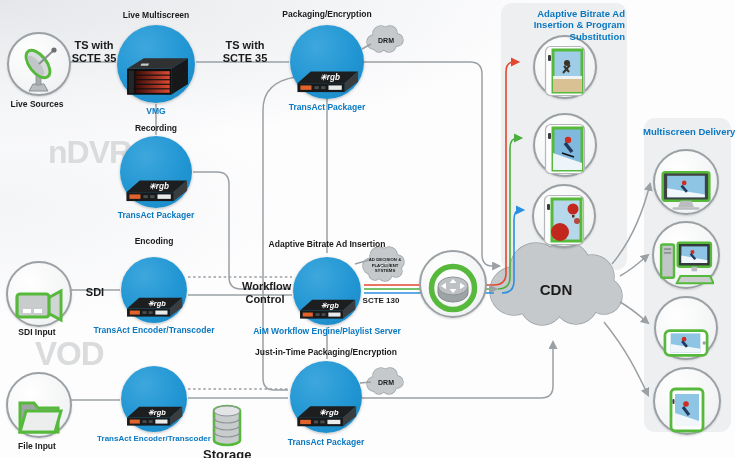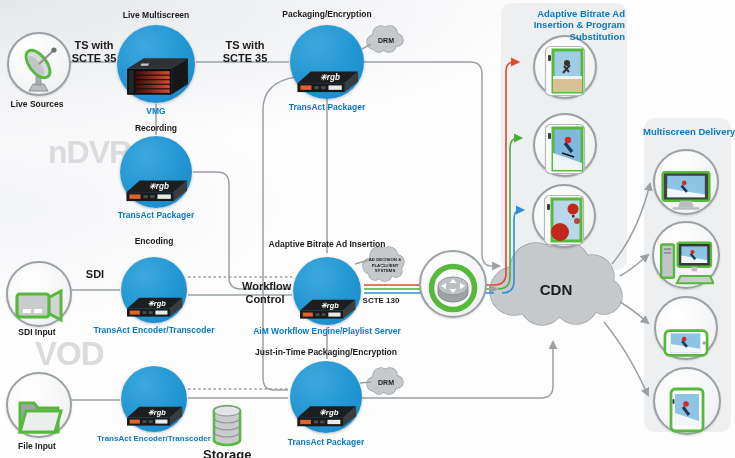--- a/index.html
+++ b/index.html
@@ -348,21 +348,21 @@
         <polygon points="28,19 24.5,23 31.5,23"></polygon>
         <polygon points="28,33 24.5,29 31.5,29"></polygon>
         <polygon points="16,26 21,22.8 21,29.2"></polygon>
         <polygon points="40,26 35,22.8 35,29.2"></polygon>
       </g>
     </svg>
   </div>
 
   <div class="linklabel" style="left:71px;top:39px;width:46px;">TS with SCTE 35</div>
   <div class="linklabel" style="left:222px;top:39px;width:46px;">TS with SCTE 35</div>
-  <div class="linklabel" style="left:78px;top:268px;width:34px;">SDI</div>
+  <div class="linklabel" style="left:78px;top:286px;width:34px;">SDI</div>
   <div class="linklabel" style="left:242px;top:280px;width:46px;">Workflow Control</div>
   <div class="linklabel" style="left:356px;top:296px;width:50px;font-size:8px;">SCTE 130</div>
 
   <div class="node white" style="left:533px;top:35px;width:60px;height:60px;">
     <svg width="42" height="52" viewBox="0 0 42 52">
       <rect x="1.5" y="1.5" width="39" height="49" rx="5" fill="#fdfdfd" stroke="#b5b8ba" stroke-width="1.2"></rect>
       <rect x="4" y="10" width="3" height="6" rx="1" fill="#3a3d3f"></rect>
       <rect x="9" y="5" width="29" height="42" fill="#9fcde8" stroke="#56b93c" stroke-width="3"></rect>
       <rect x="9" y="33" width="29" height="14" fill="#d9c193"></rect>
       <rect x="9" y="31" width="29" height="3" fill="#eef4f6"></rect>

